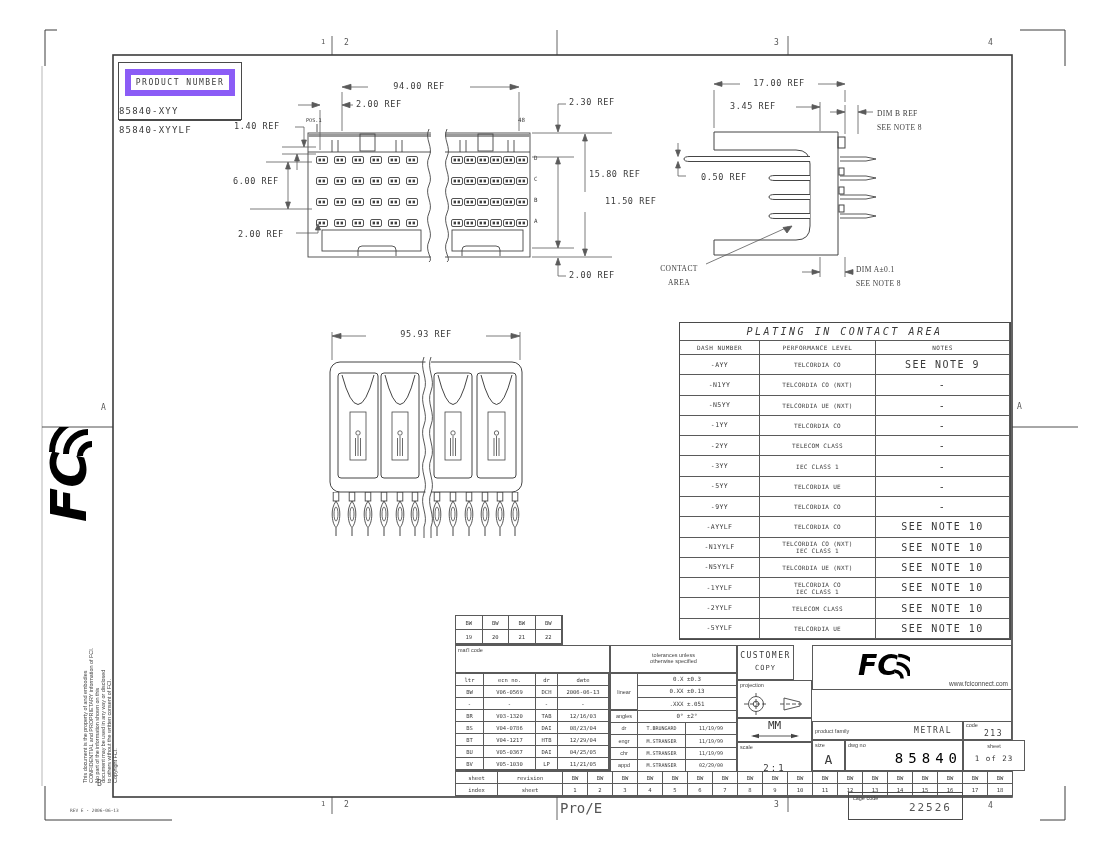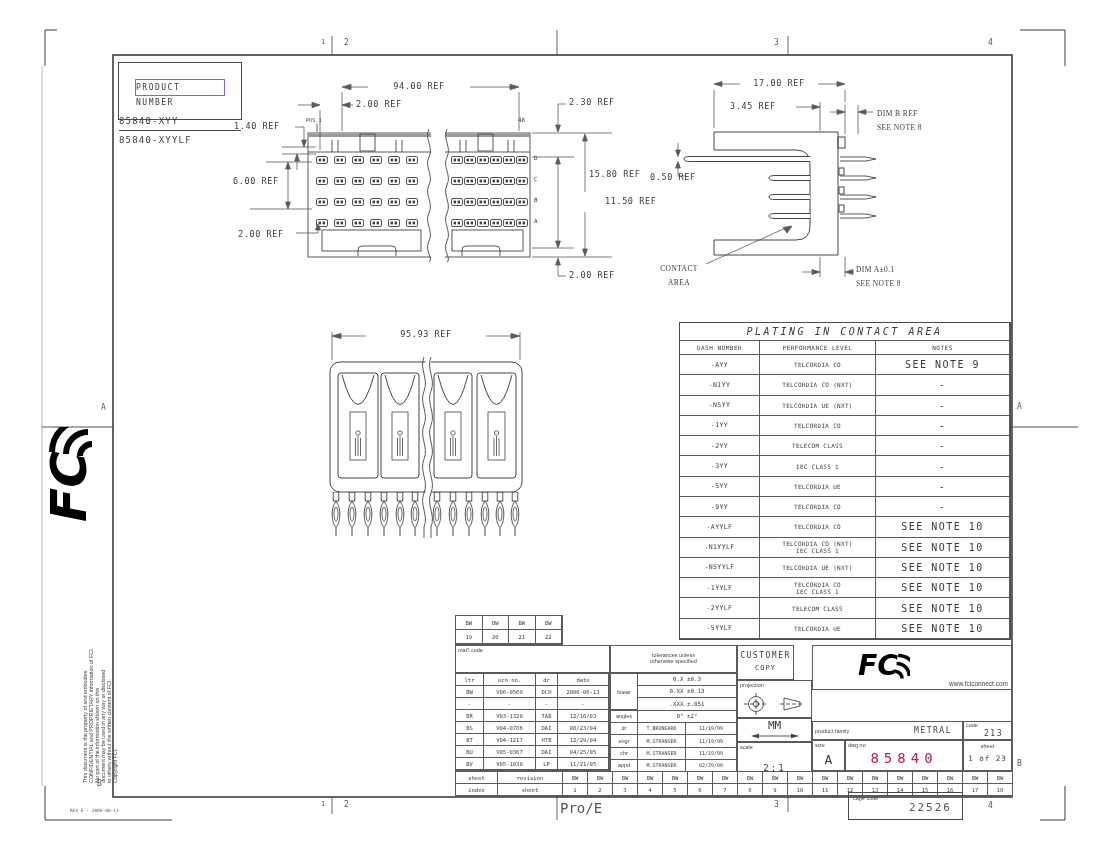--- a/index.html
+++ b/index.html
@@ -12,21 +12,21 @@
        letter-spacing:0.6px;color:#3a3a3a;white-space:nowrap;}
   .dim7{position:absolute;font-family:Liberation Serif, serif;font-size:7.5px;
        letter-spacing:0.4px;color:#3a3a3a;white-space:nowrap;}
   .tiny{position:absolute;font-family:"DejaVu Sans Mono",monospace;font-size:5.8px;color:#3a3a3a;white-space:nowrap;}
   .zone{position:absolute;font-family:"DejaVu Sans Mono",monospace;font-size:8px;color:#555;}
   .ctr{text-align:center;}
   .cell{position:absolute;border:1px solid #5a5a5a;box-sizing:border-box;background:#fff;}
   .lbl{font-size:5.5px;color:#444;}
   
   #pnbox{position:absolute;left:118px;top:62px;width:124px;height:58px;border:1.5px solid #4a4a4a;box-sizing:border-box;}
-  #pnbox .hdr{margin:16px;border:1px solid #8b5cf6;height:15px;line-height:15px;
+  #pnbox .hdr{margin:6px;border:6px solid #8b5cf6;height:15px;line-height:15px;text-align:center;
       font-family:"DejaVu Sans Mono",monospace;font-size:8px;letter-spacing:1.5px;}
   #pnbox .code{height:18px;line-height:18px;border-top:1px solid #4a4a4a;text-align:left;
       font-family:"DejaVu Sans Mono",monospace;font-size:9px;letter-spacing:1.2px;}
   
   #plating{position:absolute;left:679px;top:322px;width:332px;height:318px;border:1.5px solid #4a4a4a;
       box-sizing:border-box;display:grid;grid-template-columns:80px 116px 1fr;
       grid-template-rows:18px 14px repeat(14,1fr);}
   #plating>div{border-right:1px solid #5a5a5a;border-bottom:1px solid #5a5a5a;display:flex;
       align-items:center;justify-content:center;flex-direction:column;overflow:hidden;background:#fff;}
   #plating .t{grid-column:1/4;font-family:"DejaVu Sans Mono",monospace;font-size:10px;letter-spacing:2.5px;font-style:italic;}
@@ -349,21 +349,21 @@
 <div class="dim" style="left:569px;top:270px;">2.00 REF</div>
 <div class="tiny" style="left:534px;top:155px;">D</div>
 <div class="tiny" style="left:534px;top:176px;">C</div>
 <div class="tiny" style="left:534px;top:197px;">B</div>
 <div class="tiny" style="left:534px;top:218px;">A</div>
 
 <div class="dim ctr" style="left:738px;top:78px;width:82px;">17.00 REF</div>
 <div class="dim" style="left:730px;top:101px;">3.45 REF</div>
 <div class="dim7" style="left:877px;top:109px;">DIM B REF</div>
 <div class="dim7" style="left:877px;top:123px;">SEE NOTE 8</div>
-<div class="dim" style="left:650px;top:172px;">0.50 REF</div>
+<div class="dim" style="left:701px;top:172px;">0.50 REF</div>
 <div class="dim7 ctr" style="left:648px;top:264px;width:62px;">CONTACT</div>
 <div class="dim7 ctr" style="left:648px;top:278px;width:62px;">AREA</div>
 <div class="dim7" style="left:856px;top:265px;">DIM A±0.1</div>
 <div class="dim7" style="left:856px;top:279px;">SEE NOTE 8</div>
 
 <div class="dim ctr" style="left:366px;top:329px;width:120px;">95.93 REF</div>
 
 <div id="plating">
   <div class="t">PLATING IN CONTACT AREA</div>
   <div class="h">DASH NUMBER</div>
@@ -596,23 +596,23 @@
   <div class="cell" style="left:508px;top:106px;width:49px;height:19px;">
     <div class="lbl" style="position:absolute;left:2px;top:0px;">code</div>
     <div class="mono" style="position:absolute;right:8px;top:7px;font-size:8px;letter-spacing:1.5px;">213</div>
   </div>
   <div class="cell" style="left:357px;top:125px;width:33px;height:31px;">
     <div class="lbl" style="position:absolute;left:2px;top:1px;">size</div>
     <div class="mono ctr" style="font-size:13px;margin-top:11px;">A</div>
   </div>
   <div class="cell" style="left:390px;top:125px;width:118px;height:31px;">
     <div class="lbl" style="position:absolute;left:2px;top:1px;">dwg no</div>
-    <div class="mono ctr" style="font-size:14px;letter-spacing:5px;margin-top:9px;color:#be185d;">85840</div>
-  </div>
-  <div class="cell" style="left:508px;top:125px;width:49px;height:31px;">
+    <div class="mono ctr" style="font-size:14px;letter-spacing:5px;margin-top:9px;color:#000000;text-align:right;">85840</div>
+  </div>
+  <div class="cell" style="left:508px;top:125px;width:62px;height:31px;">
     <div class="lbl ctr" style="margin-top:2px;">sheet</div>
     <div class="mono ctr" style="font-size:7.5px;margin-top:5px;letter-spacing:1px;">1 of 23</div>
   </div>
 
   <div class="grid" style="left:0;top:156px;width:557px;height:26px;grid-template-columns:42px 65px repeat(18,25px);grid-template-rows:1fr 1fr;font-size:5.5px;">
     <div class="lbl">sheet</div>
     <div class="lbl">revision</div>
     <div>BW</div>
         <div>BW</div>
         <div>BW</div>

